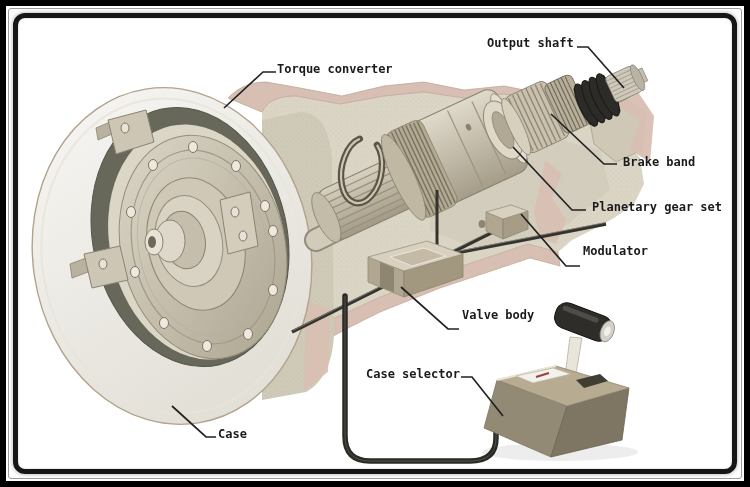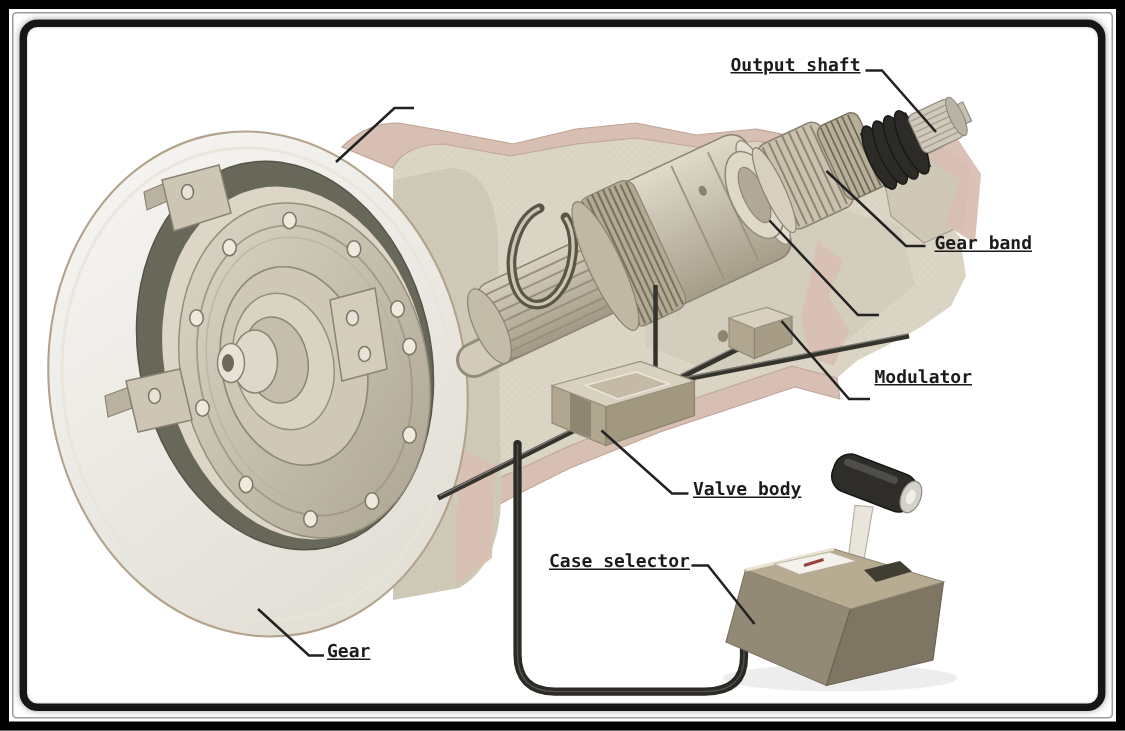--- a/index.html
+++ b/index.html
@@ -1,21 +1,21 @@
 <!DOCTYPE html>
 <html><head>
 <meta charset="utf-8">
 <style>
   html,body{margin:0;padding:0;background:#000;}
   .stage{position:relative;width:750px;height:487px;background:#fff;overflow:hidden;
          font-family:"DejaVu Sans Mono","Liberation Mono",monospace;}
   .art{position:absolute;left:0;top:0;}
   .labels{position:absolute;left:0;top:0;width:750px;height:487px;pointer-events:none;}
   .lbl{position:absolute;font:bold 12px "DejaVu Sans Mono","Liberation Mono",monospace;
-       color:#1b1b1b;white-space:nowrap;letter-spacing:0;text-decoration:underline;}
+       color:#1b1b1b;white-space:nowrap;letter-spacing:0;}
   
   .frame-outer{position:absolute;inset:0;border:6px solid #000;pointer-events:none;}
   .frame-line{position:absolute;inset:8px;border:1px solid #9c9c9c;border-radius:3px;pointer-events:none;}
   .frame-inner{position:absolute;inset:13px;border:5px solid #161616;border-radius:12px;
                box-shadow:0 0 4px rgba(0,0,0,.35), inset 0 0 2px rgba(0,0,0,.25);pointer-events:none;}
 </style>
 </head>
 <body>
 
 <div class="stage">
@@ -268,25 +268,27 @@
     <polyline points="551,114 604,164 617,164"></polyline>
     <polyline points="513,147 572,210 586,210"></polyline>
     <polyline points="521,214 566,266 580,266"></polyline>
     <polyline points="401,287 448,329 459,329"></polyline>
     <polyline points="461,377 472,377 503,416"></polyline>
     <polyline points="172,406 206,437 216,437"></polyline>
   </g>
 </svg>
 
 <div class="labels">
+  <div class="lbl" style="left:277px;top:62px">Torque converter</div>
   <div class="lbl" style="left:487px;top:36px">Output shaft</div>
-  <div class="lbl" style="left:623px;top:155px">Gear band</div>
+  <div class="lbl" style="left:623px;top:155px">Brake band</div>
+  <div class="lbl" style="left:592px;top:200px">Planetary gear set</div>
   <div class="lbl" style="left:583px;top:244px">Modulator</div>
-  <div class="lbl" style="left:462px;top:319px">Valve body</div>
+  <div class="lbl" style="left:462px;top:308px">Valve body</div>
   <div class="lbl" style="left:366px;top:367px">Case selector</div>
-  <div class="lbl" style="left:218px;top:427px">Gear</div>
+  <div class="lbl" style="left:218px;top:427px">Case</div>
 </div>
 
 <div class="frame-line"></div>
 <div class="frame-inner"></div>
 <div class="frame-outer"></div>
 
 </div>
 
 </body></html>

